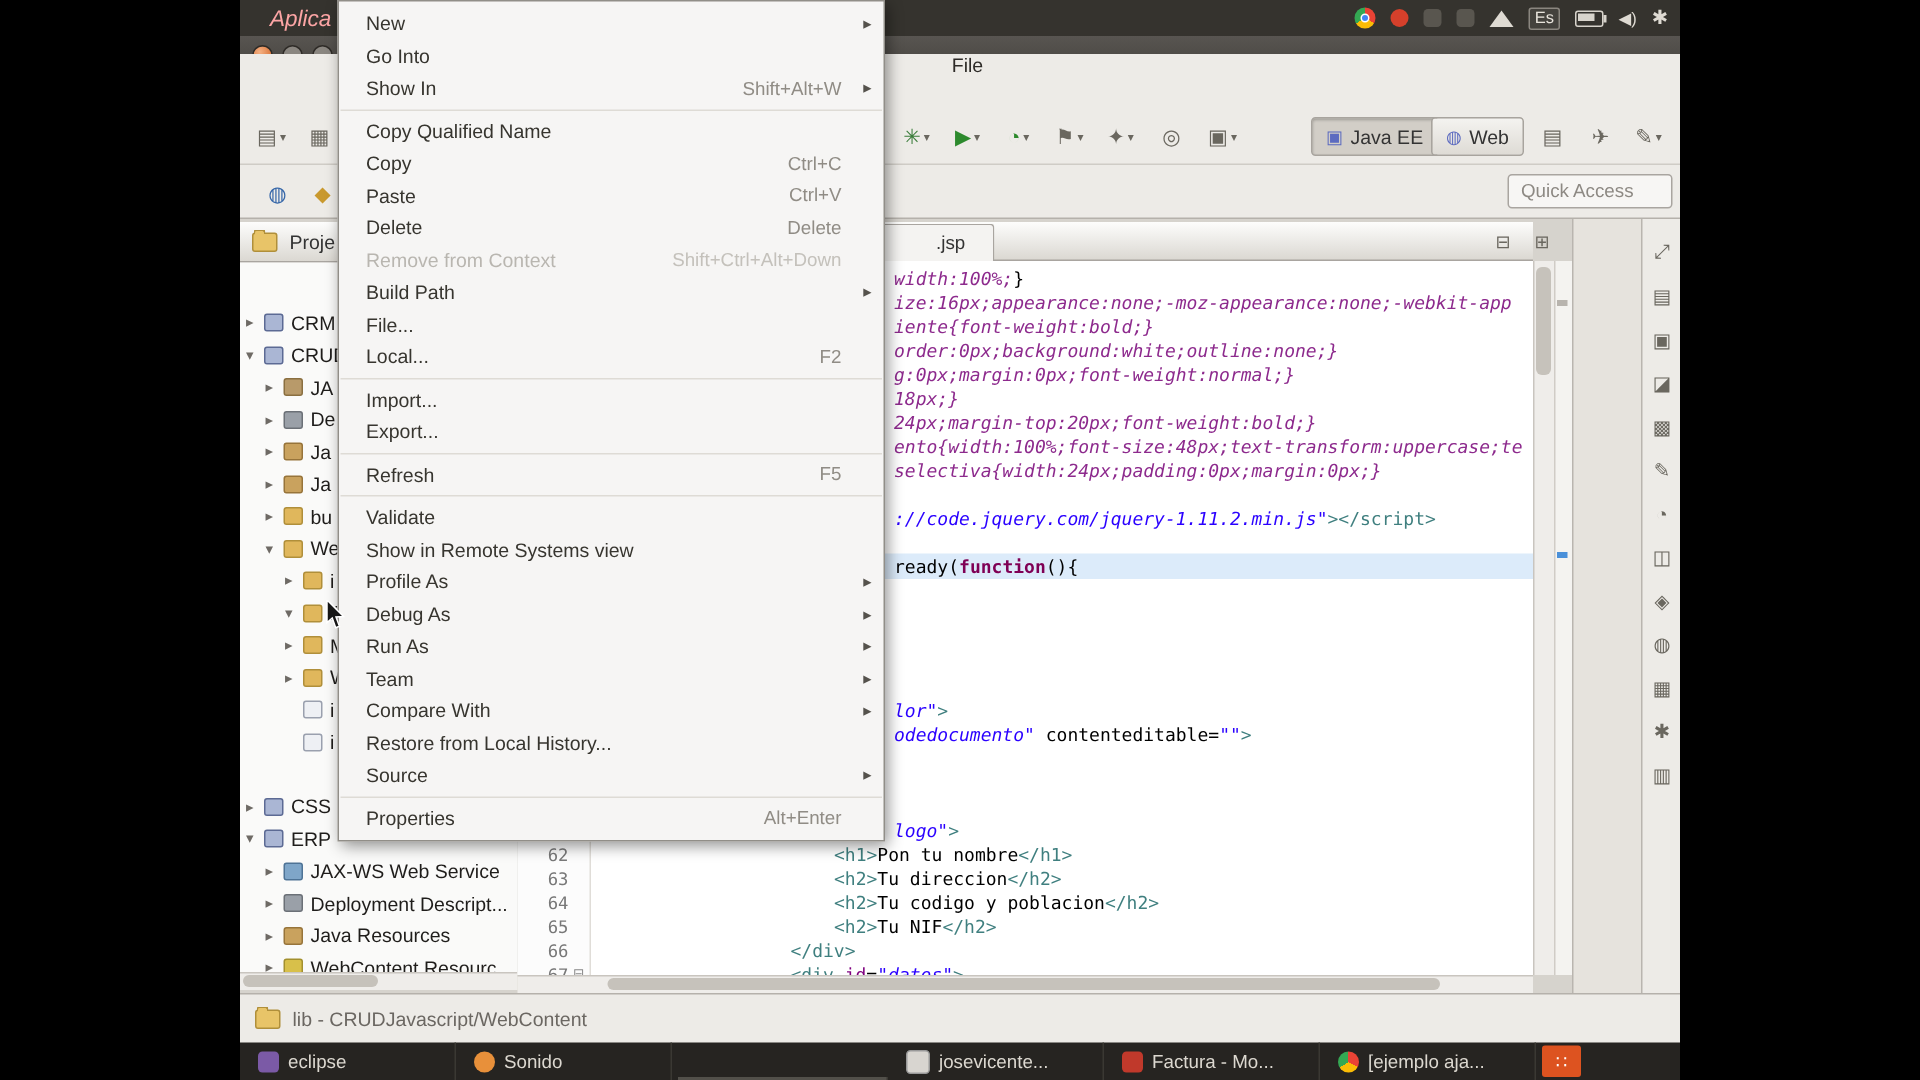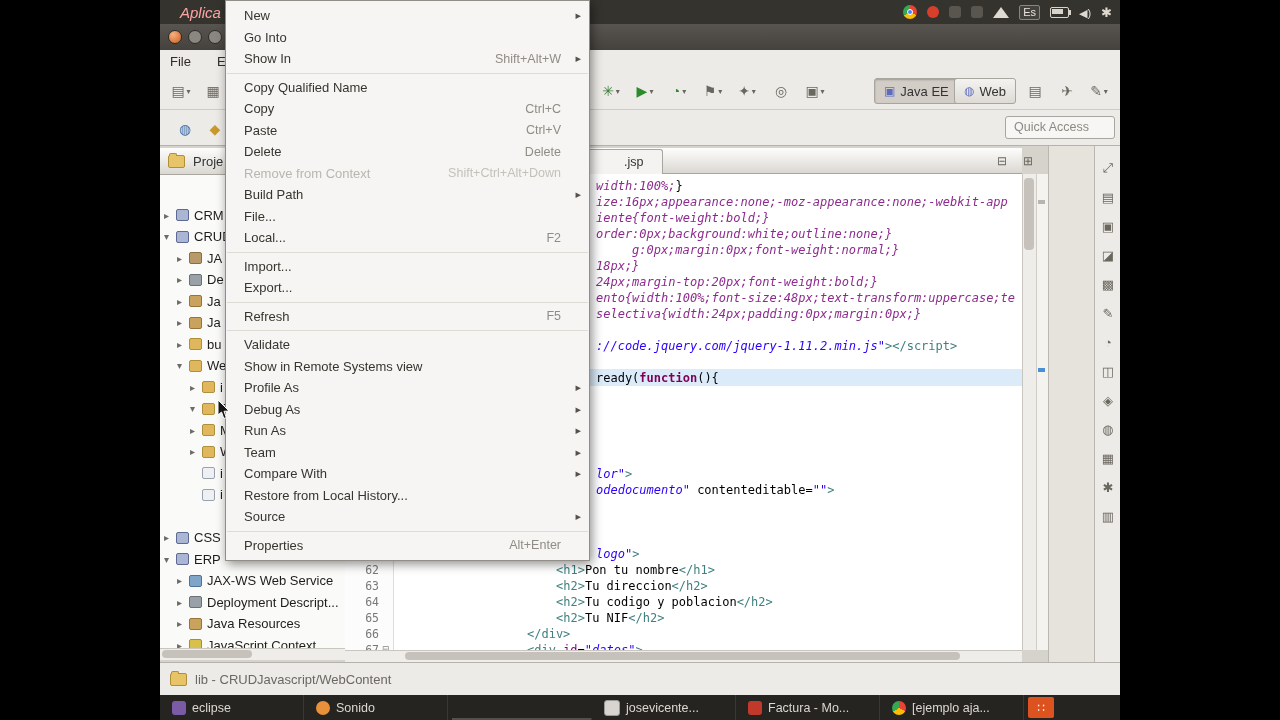--- a/index.html
+++ b/index.html
@@ -22,21 +22,21 @@
   .tray.battery::after{content:"";position:absolute;right:-3px;top:2px;width:2px;height:5px;background:#d8d4cc;}
   .tray.volume::before{content:"◀)";font-size:11px;color:#dedad2;}
   .tray.gear::before{content:"✱";font-size:13px;color:#dedad2;}
 
   
   #titlebar{position:absolute;left:0;top:24px;width:960px;height:26px;background:linear-gradient(#585551,#45423d);}
   .wbtn{position:absolute;top:6px;width:14px;height:14px;border-radius:50%;border:1px solid #2e2b27;box-sizing:border-box;}
   #wbtn-close{left:8px;background:radial-gradient(circle at 35% 30%,#f5b183,#cf5d1d);}
   #wbtn-min{left:28px;background:#8a8680;}
   #wbtn-max{left:48px;background:#8a8680;}
-  #menubar{position:absolute;left:0;top:50px;width:960px;height:22px;background:#edebe7;display:flex;gap:26px;align-items:center;padding-left:10px;box-sizing:border-box;}
+  #menubar{position:absolute;left:0;top:36px;width:960px;height:22px;background:#edebe7;display:flex;gap:26px;align-items:center;padding-left:10px;box-sizing:border-box;flex-direction:column;}
   .mbar-item{font-size:13px;color:#2e2b28;}
 
   
   #row1{position:absolute;left:0;top:72px;width:960px;height:38px;background:#edebe7;border-bottom:1px solid #cfccc6;box-sizing:border-box;}
   #row2{position:absolute;left:0;top:110px;width:960px;height:36px;background:#edebe7;border-bottom:1px solid #b5b1ab;box-sizing:border-box;}
   .tbtn{position:absolute;top:7px;height:24px;min-width:26px;display:flex;align-items:center;justify-content:center;border-radius:3px;}
   .tglyph{font-size:14px;color:#6a675f;}
   .tdd{font-size:8px;color:#6a675f;margin-left:2px;}
   .persp{position:absolute;top:6px;height:26px;display:flex;align-items:center;gap:5px;padding:0 9px;border:1px solid #a8a49e;border-radius:3px;background:linear-gradient(#f4f3f0,#dedbd5);font-size:13px;color:#333;box-sizing:border-box;}
   .persp.active{background:#d2cec7;box-shadow:inset 0 1px 2px rgba(0,0,0,.25);}
@@ -313,38 +313,38 @@
         <span class="tlabel">Deployment Descript...</span>
       </div>
       <div class="trow" style="top: 438.5px; left: 17px;">
         <span class="tarrow">▸</span>
         <span class="ticon icon-pkg"></span>
         <span class="tlabel">Java Resources</span>
       </div>
       <div class="trow" style="top: 460px; left: 17px;">
         <span class="tarrow">▸</span>
         <span class="ticon icon-js"></span>
-        <span class="tlabel">JavaScript Context...</span>
+        <span class="tlabel">WebContent Resourc...</span>
       </div>
     </div>
   <div id="tree-hscroll"></div>
   <div id="tree-hthumb"></div>
 
   <div id="tabbar">
     <div id="edit-tab">.jsp</div>
     <div id="tab-min">⊟</div>
     <div id="tab-max">⊞</div>
   </div>
   <div id="editor-lines">
     <div id="gutter-bg"></div>
   <div class="code-row frag" style="top: 4px;"><span class="cv">width:100%;</span><span class="cp">}</span></div>
       <div class="code-row frag" style="top: 20px;"><span class="cv">ize:16px;appearance:none;-moz-appearance:none;-webkit-app</span></div>
       <div class="code-row frag" style="top: 36px;"><span class="cv">iente{font-weight:bold;}</span></div>
       <div class="code-row frag" style="top: 52px;"><span class="cv">order:0px;background:white;outline:none;}</span></div>
-      <div class="code-row frag" style="top: 68px; margin-left: 36px;"><span class="cv">g:0px;margin:0px;font-weight:normal;}</span></div>
+      <div class="code-row frag" style="top: 68px;"><span class="cv">g:0px;margin:0px;font-weight:normal;}</span></div>
       <div class="code-row frag" style="top: 84px;"><span class="cv">18px;}</span></div>
       <div class="code-row frag" style="top: 100px; text-align: right;"><span class="cv">24px;margin-top:20px;font-weight:bold;}</span></div>
       <div class="code-row frag" style="top: 116px;"><span class="cv">ento{width:100%;font-size:48px;text-transform:uppercase;te</span></div>
       <div class="code-row frag" style="top: 132px;"><span class="cv">selectiva{width:24px;padding:0px;margin:0px;}</span></div>
       <div class="code-row frag" style="top: 164px;"><span class="cs">://code.jquery.com/jquery-1.11.2.min.js"</span><span class="ct">&gt;&lt;/script&gt;</span></div>
       <div class="hlrow" style="top: 195px;"></div>
       <div class="code-row frag" style="top: 196px;"><span class="cp">ready(</span><span class="ck">function</span><span class="cp">(){</span></div>
       <div class="code-row frag" style="top: 292px;"><span class="cs">lor"</span><span class="ct">&gt;</span></div>
       <div class="code-row frag" style="top: 308px;"><span class="cs">odedocumento"</span><span class="cp"> contenteditable=</span><span class="cs">""</span><span class="ct">&gt;</span></div>
       <div class="code-row frag" style="top: 372px;"><span class="cs">logo"</span><span class="ct">&gt;</span></div>

